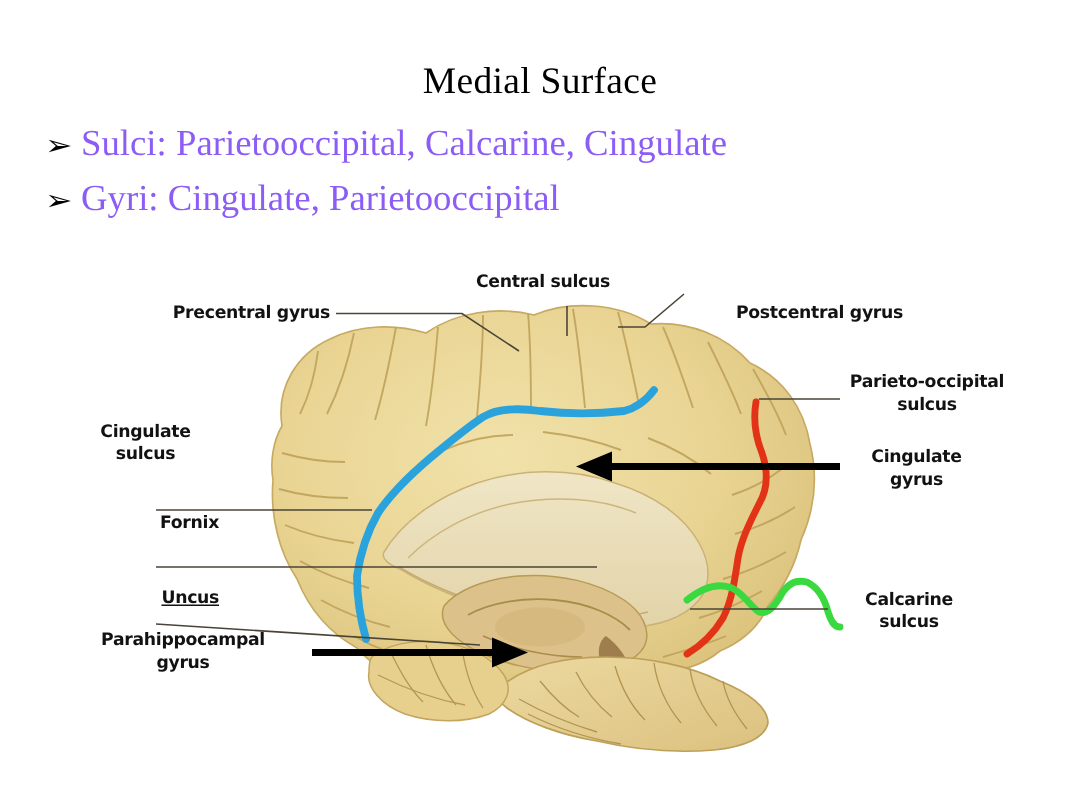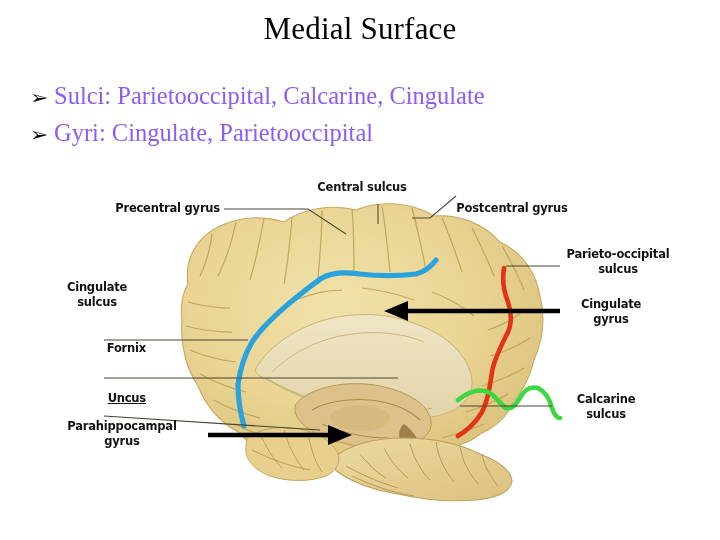--- a/index.html
+++ b/index.html
@@ -18,25 +18,25 @@
     position: absolute;
     left: 0; top: 0;
     width: 720px;
     height: 540px;
     background: #ffffff;
   }
   
   #slide-title {
     position: absolute;
     left: 0;
-    top: 10px;
+    top: 36px;
     width: 720px;
     text-align: center;
     font-family: "Liberation Serif", "DejaVu Serif", serif;
-    font-size: 31px;
+    font-size: 25px;
     line-height: 38px;
     color: #000000;
     letter-spacing: 0.2px;
   }
   
   #bullet-list {
     position: absolute;
     left: 30px;
     top: 80px;
     width: 660px;
@@ -74,21 +74,21 @@
   .lbl {
     position: absolute;
     font-family: "DejaVu Sans", sans-serif;
     font-weight: bold;
     font-size: 11.5px;
     line-height: 14.5px;
     color: #121212;
     white-space: pre-line;
     letter-spacing: -0.2px;
   }
-  .lbl.r { text-align: center; }
+  .lbl.r { text-align: right; }
   .lbl.l { text-align: right; }
   .lbl.c { text-align: center; }
 </style>
 </head>
 <body>
 
 <div id="slide">
 
   <div id="slide-title">Medial Surface</div>
 

